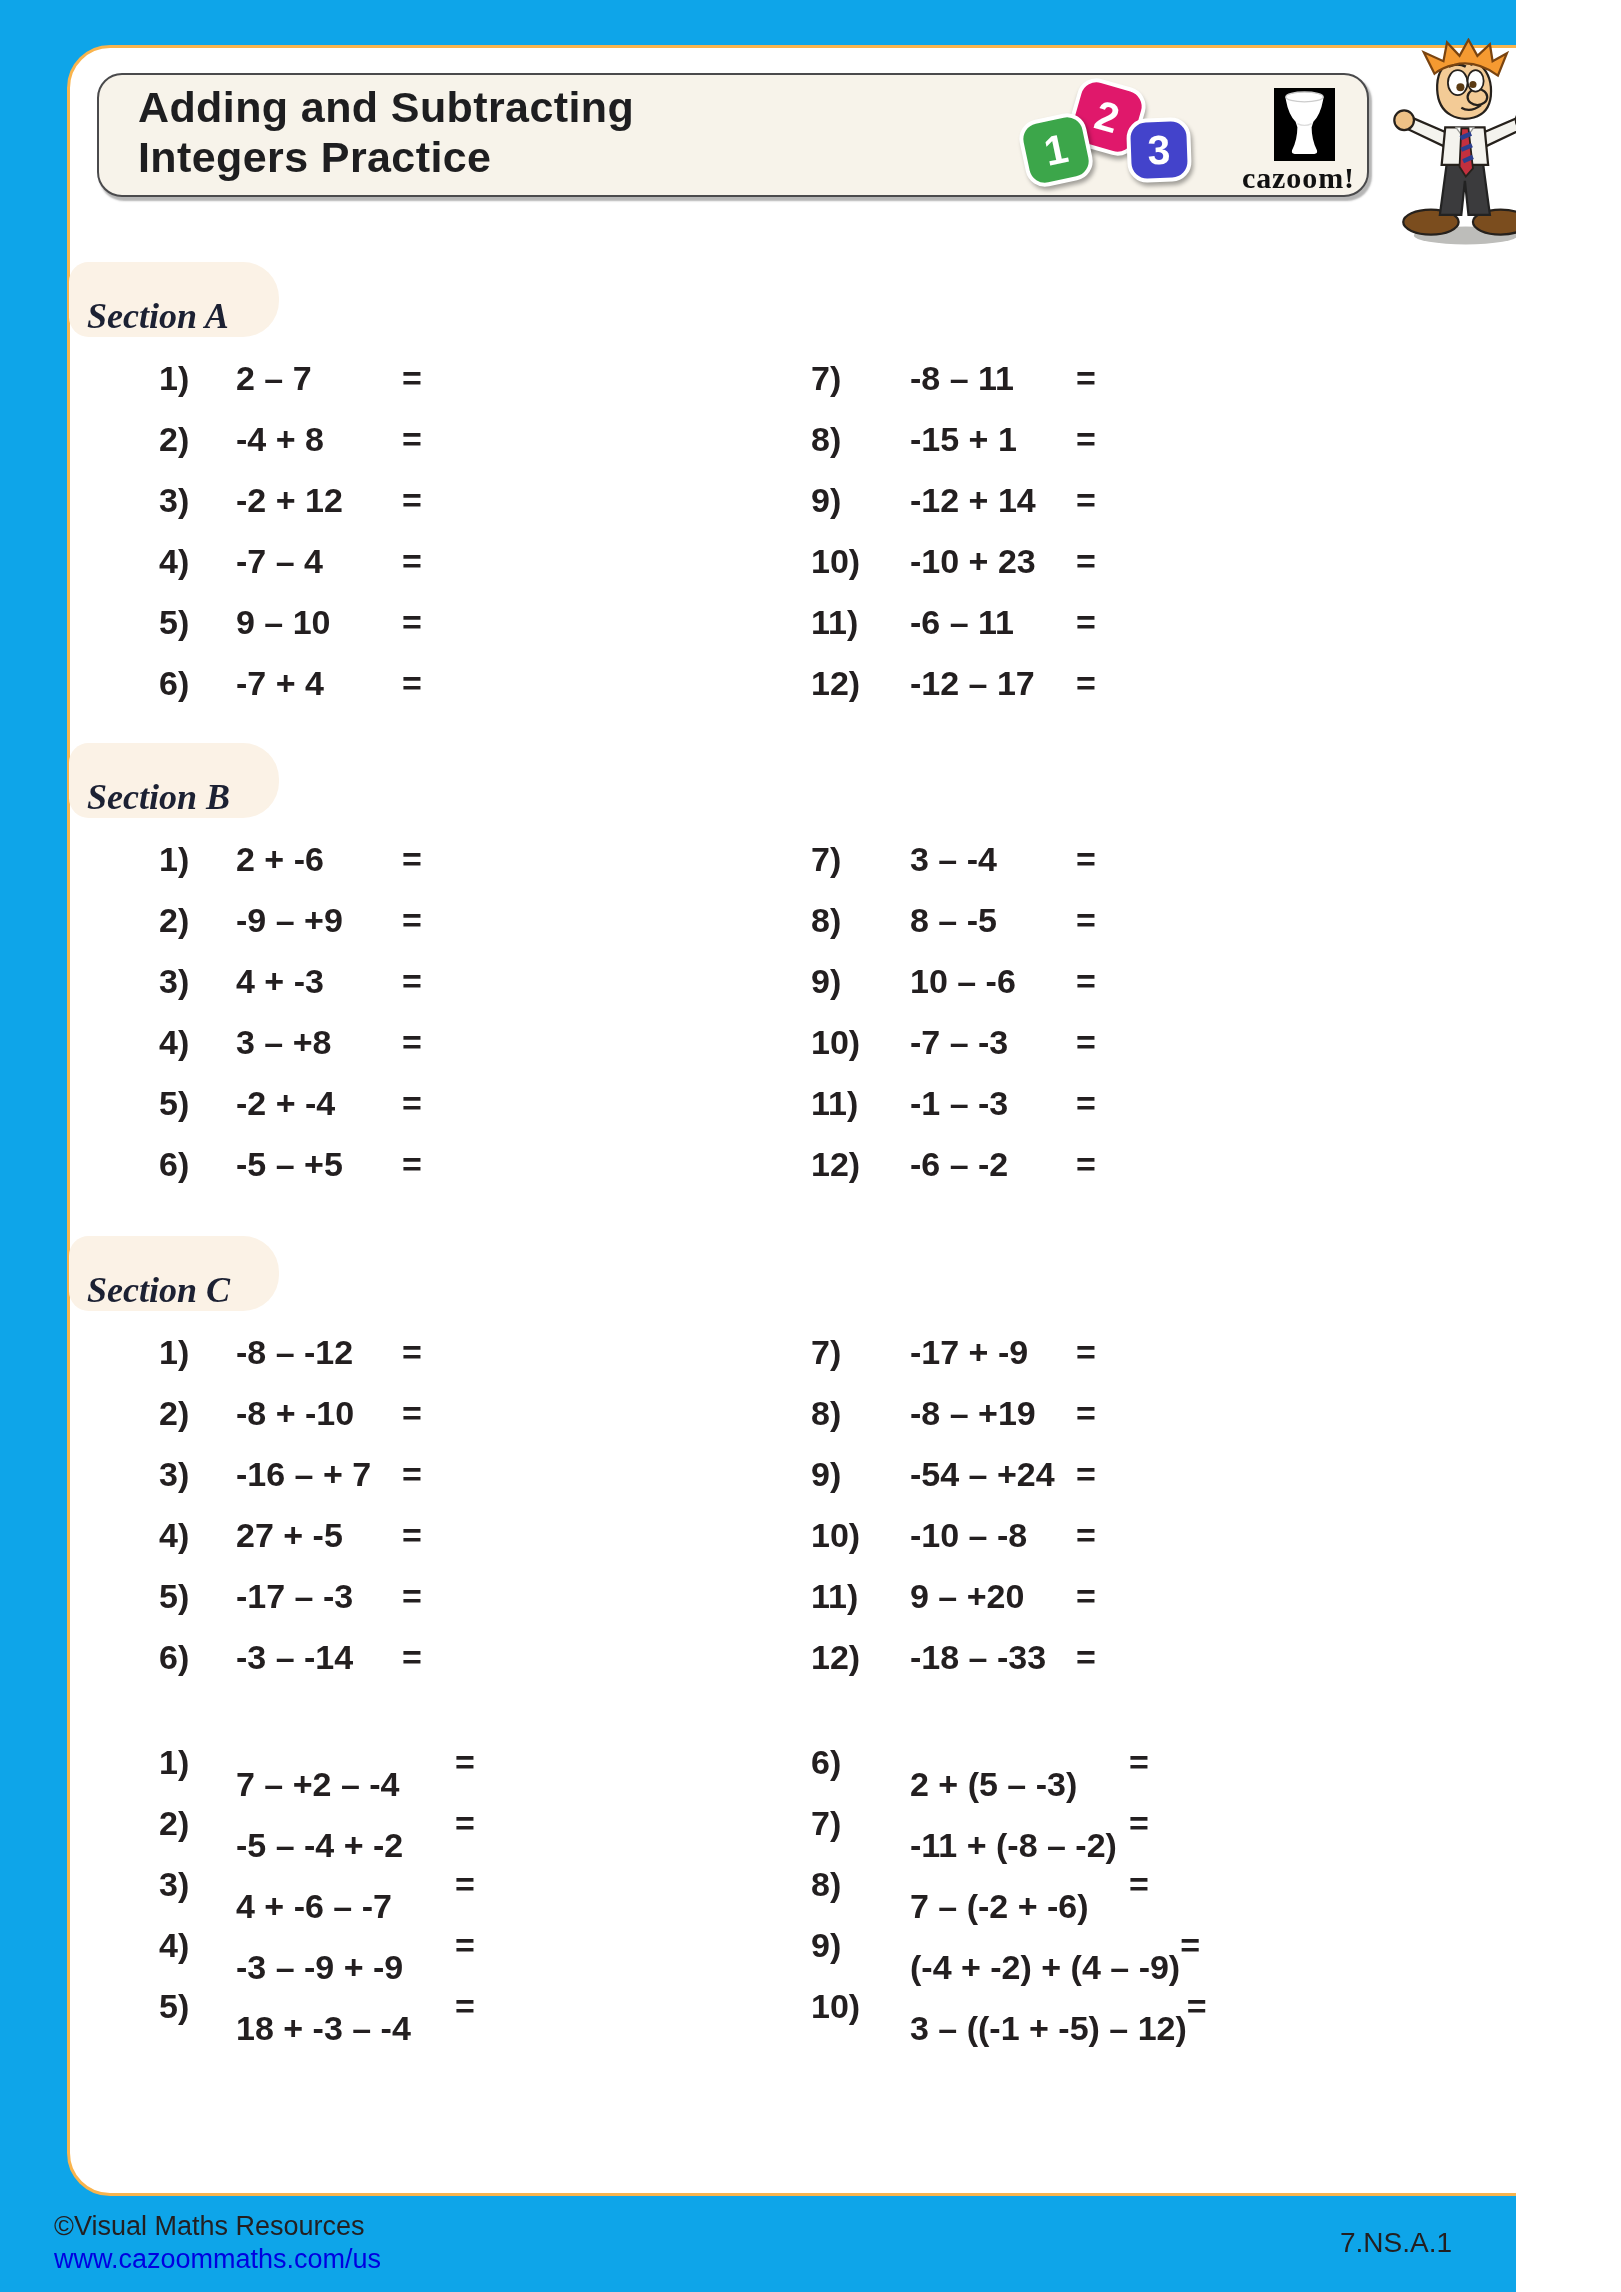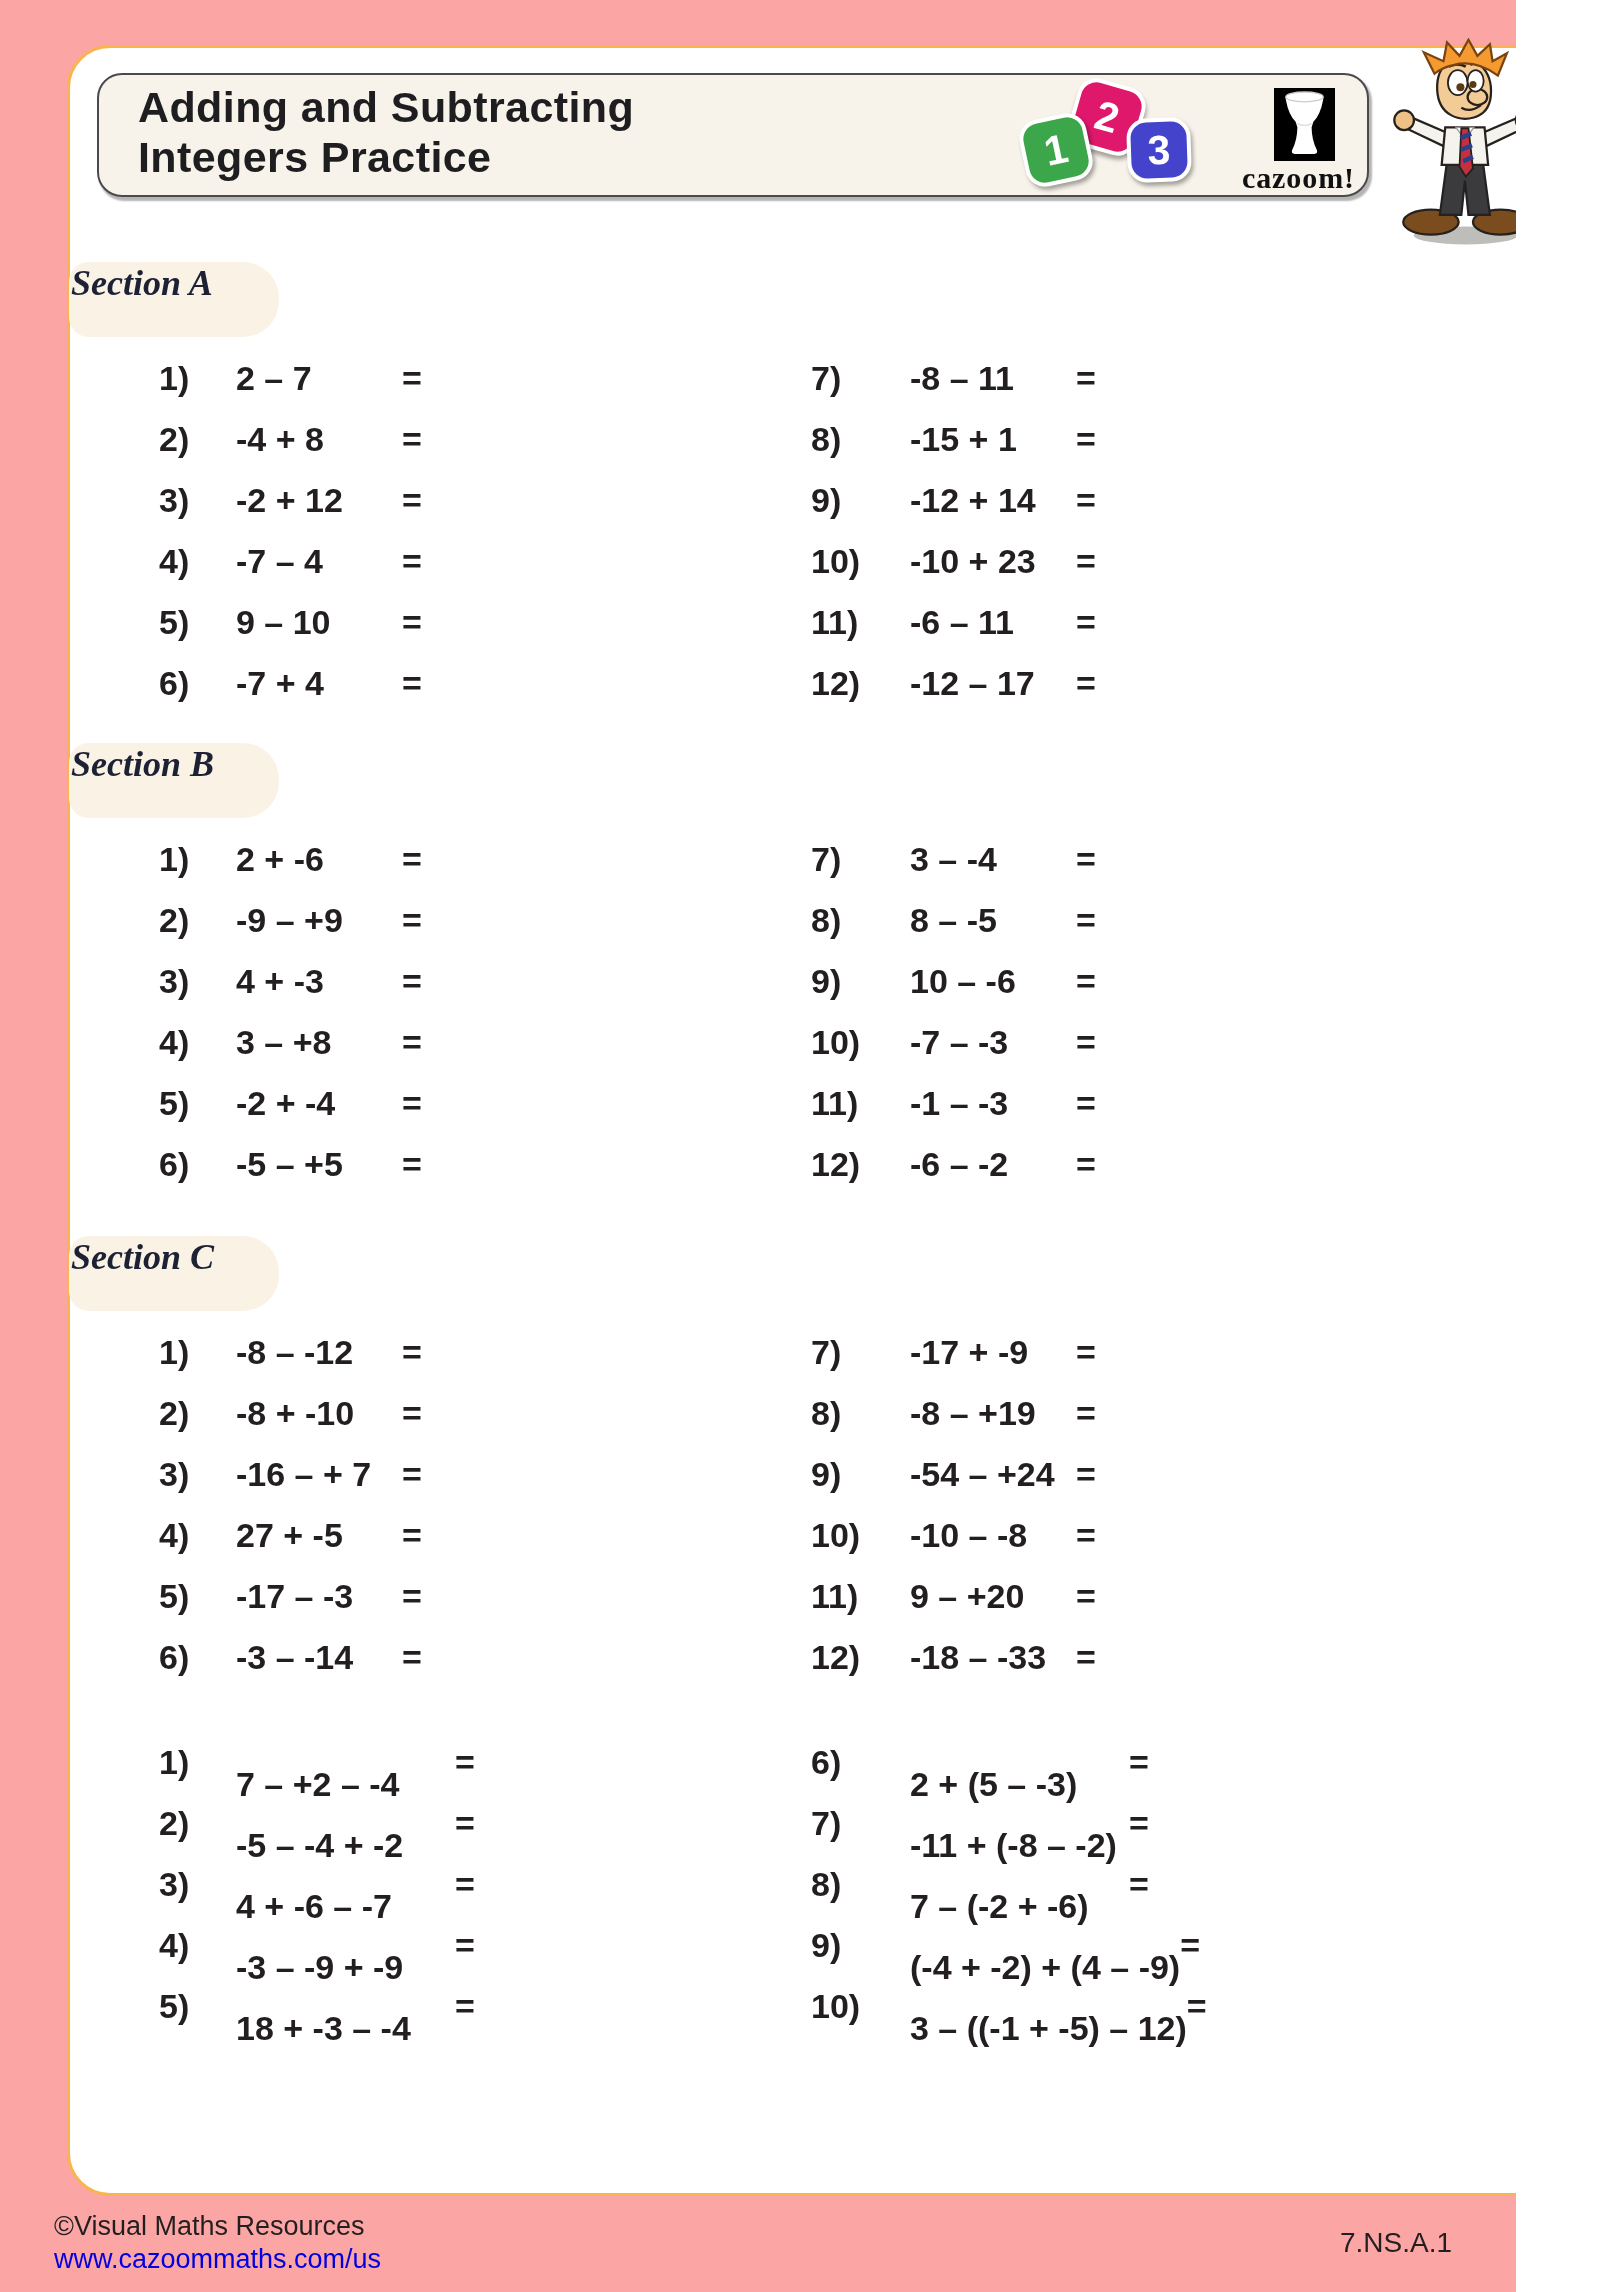--- a/index.html
+++ b/index.html
@@ -1,17 +1,17 @@
 <!DOCTYPE html>
 <html style="font-size:14.3px"><head>
 <meta charset="utf-8">
 <style>
   html,body { margin:0; padding:0; background:#ffffff; }
   .canvas {
-    position:relative; width:1516px; height:2293px; background:#fca5a5;
+    position:relative; width:1516px; height:2293px; background:#0ea5e9;
     overflow:hidden; font-family:"Liberation Sans", sans-serif; color:#231F20;
   }
 
   
   .page-border {
     position:absolute; left:67px; top:45px; width:1491px; height:2151px;
     border:3.6px solid #F9B44D; border-radius:43px; box-sizing:border-box;
     background:#ffffff;
   }
 
@@ -48,21 +48,21 @@
 
   
   .mascot { position:absolute; left:1379px; top:38px; width:170px; height:210px; }
 
   
   .section { position:absolute; left:69px; width:1489px; }
   .sec-0 { top:262px; } .sec-1 { top:743px; } .sec-2 { top:1236px; } .sec-3 { top:1721px; }
   .section-header {
     width:210px; height:75px; background:#FBF2E6;
     border-radius:19.7px 36px 36px 19.7px;
-    display:flex; align-items:flex-start; padding-left:2px; box-sizing:border-box;
+    display:flex; align-items:flex-end; padding-left:18px; box-sizing:border-box;
   }
   .section-title {
     font-family:"Liberation Serif", serif; font-style:italic; font-weight:bold;
     font-size:36px; color:#1C2133;
   }
   .rows { margin-top:10.7px; }
   .row { display:flex; align-items:center; height:61px; padding-left:90px; }
   .pair { display:flex; align-items:center; }
   .pair.left  { flex:0 0 652px; }
   .pair.right { flex:1 1 auto; }

